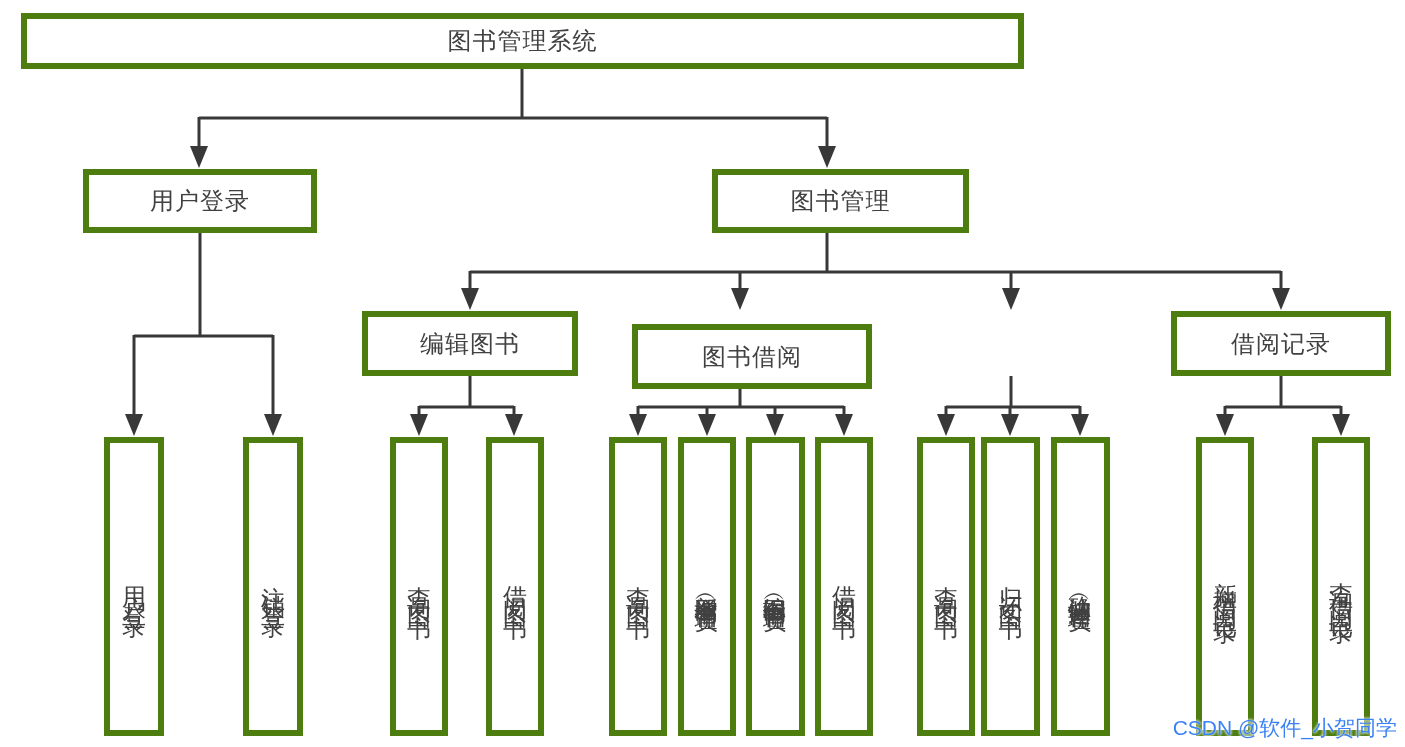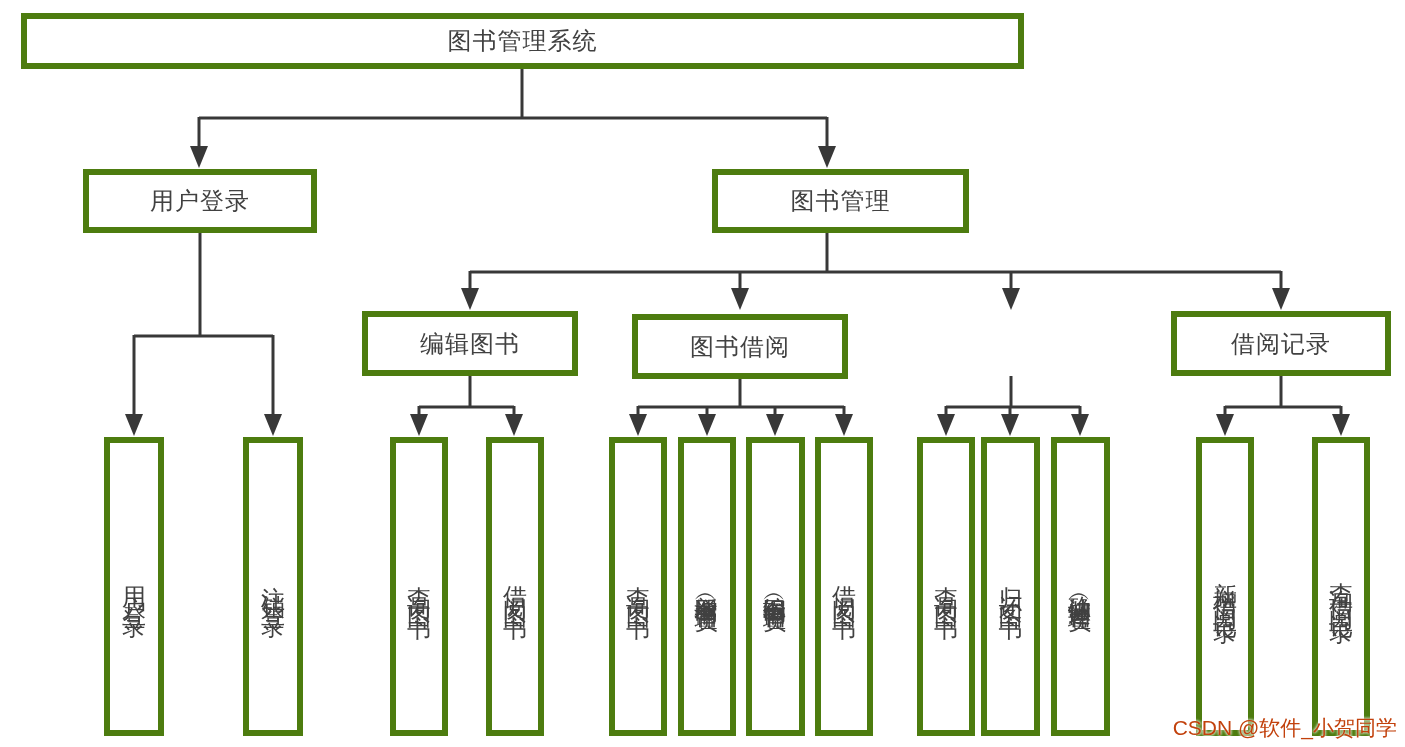--- a/index.html
+++ b/index.html
@@ -30,21 +30,21 @@
     font-size: 24px;
     letter-spacing: 10px;
   }
   .node.v.long { font-size: 23px; letter-spacing: 2px; }
   .node.v.med  { font-size: 24px; letter-spacing: 8px; }
   .watermark {
     position: absolute;
     right: 8px;
     top: 714px;
     font-size: 21px;
-    color: #c2410c;
+    color: #3b82f6;
     white-space: nowrap;
     text-shadow: 0 0 3px #ffffff, 0 0 3px #ffffff;
     z-index: 5;
   }
 </style>
 </head>
 <body>
 
 <div class="canvas">
 
@@ -121,21 +121,21 @@
   <div class="node h" style="left:83px; top:169px; width:234px; height:64px">
     <span>用户登录</span>
   </div>
   <div class="node h" style="left:712px; top:169px; width:257px; height:64px">
     <span>图书管理</span>
   </div>
 
   <div class="node h" style="left:362px; top:311px; width:216px; height:65px">
     <span>编辑图书</span>
   </div>
-  <div class="node h" style="left:632px; top:314px; width:216px; height:65px">
+  <div class="node h" style="left:632px; top:324px; width:240px; height:65px">
     <span>图书借阅</span>
   </div>
   <div class="node h" style="left:1171px; top:311px; width:220px; height:65px">
     <span>借阅记录</span>
   </div>
 
   <div class="node v" style="left:104px; top:437px; width:60px; height:299px">
     <span>用户登录</span>
   </div>
   <div class="node v" style="left:243px; top:437px; width:60px; height:299px">

